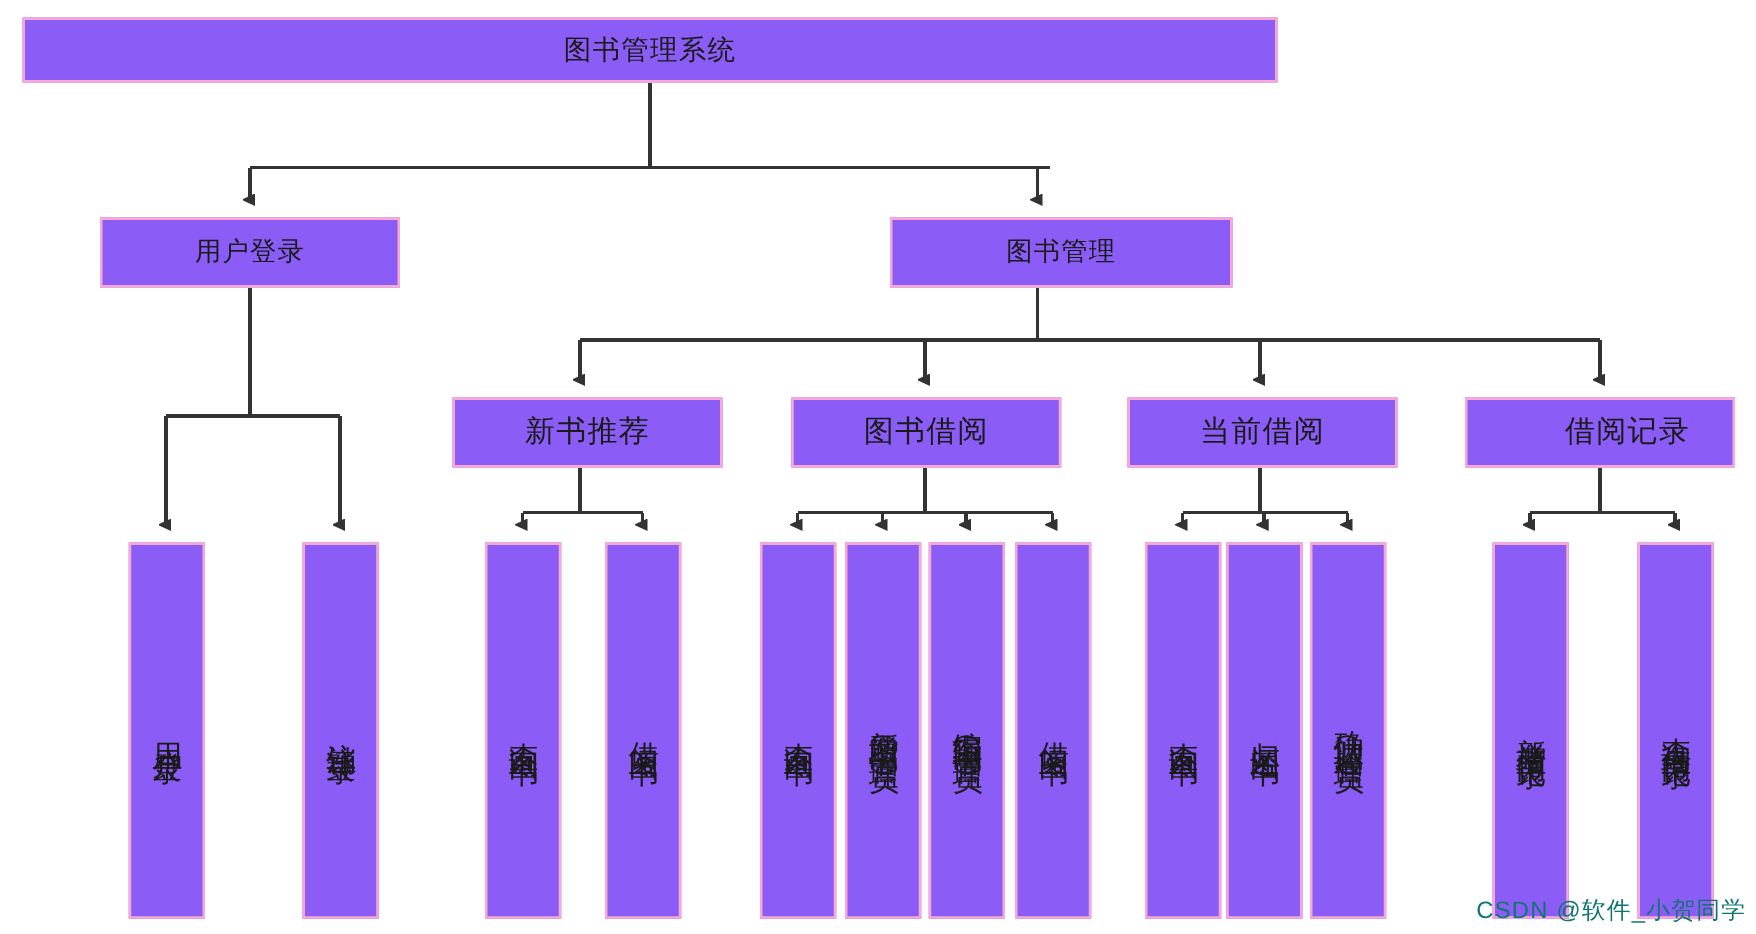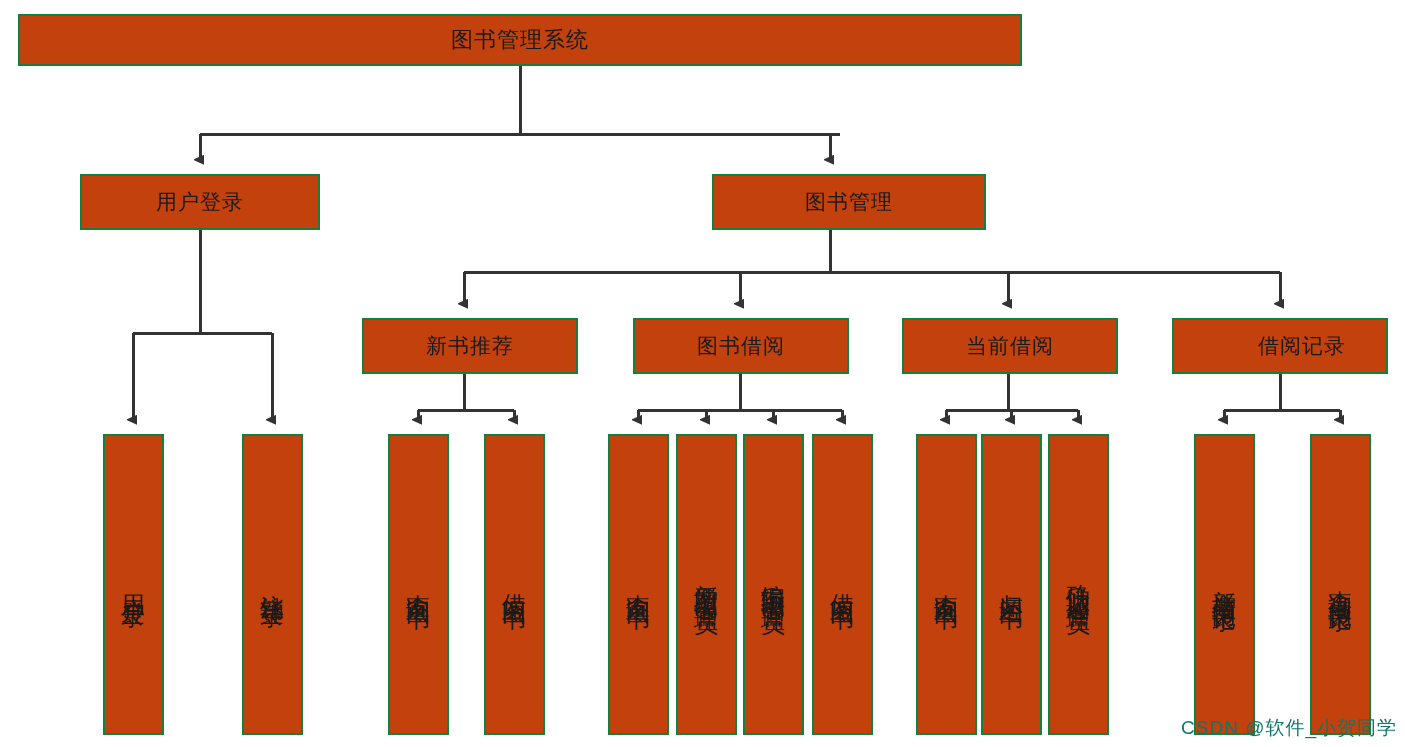--- a/index.html
+++ b/index.html
@@ -3,36 +3,36 @@
 <meta charset="utf-8">
 <style>
   html,body{margin:0;padding:0;background:#ffffff;}
   body{font-family:"Liberation Sans","DejaVu Sans",sans-serif;}
   #stage{position:relative;width:1405px;height:747px;background:#ffffff;overflow:hidden;}
   svg.wires{position:absolute;left:0;top:0;width:1405px;height:747px;pointer-events:none;}
 
   .node{
     position:absolute;
     box-sizing:border-box;
-    background:#c2410c;
-    border:2px solid #15803d;
+    background:#8b5cf6;
+    border:2px solid #f9a8d4;
     display:flex;
     align-items:center;
     justify-content:center;
     color:#1a1a1a;
   }
   .node .lbl{
     font-size:21px;
     line-height:1.25;
     letter-spacing:1px;
     white-space:nowrap;
   }
   .node.root .lbl{font-size:22px;}
   .node.lvl1 .lbl{font-size:21px;}
-  .node.lvl2 .lbl{font-size:21px;}
+  .node.lvl2 .lbl{font-size:24px;}
 
   
   .node.leaf{
     align-items:center;
     justify-content:center;
     padding:6px 2px;
   }
   .node.leaf .lbl{
     writing-mode:vertical-rl;
     text-orientation:upright;

